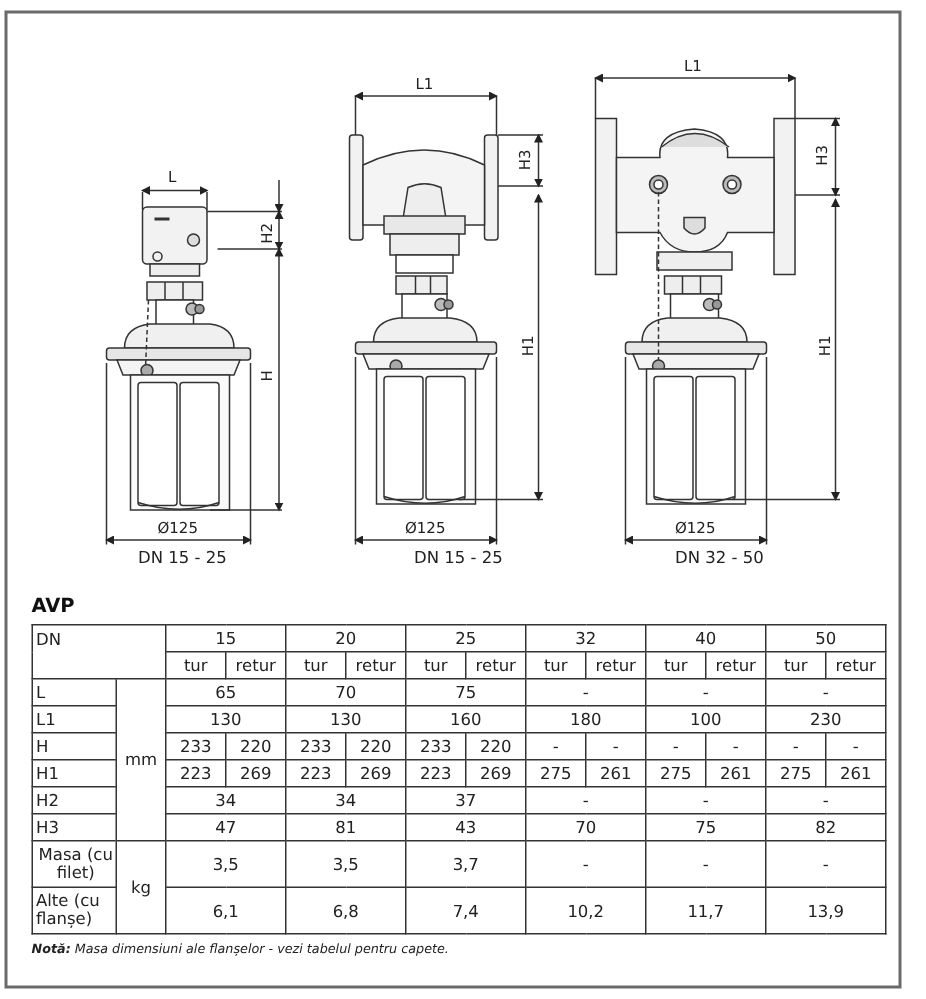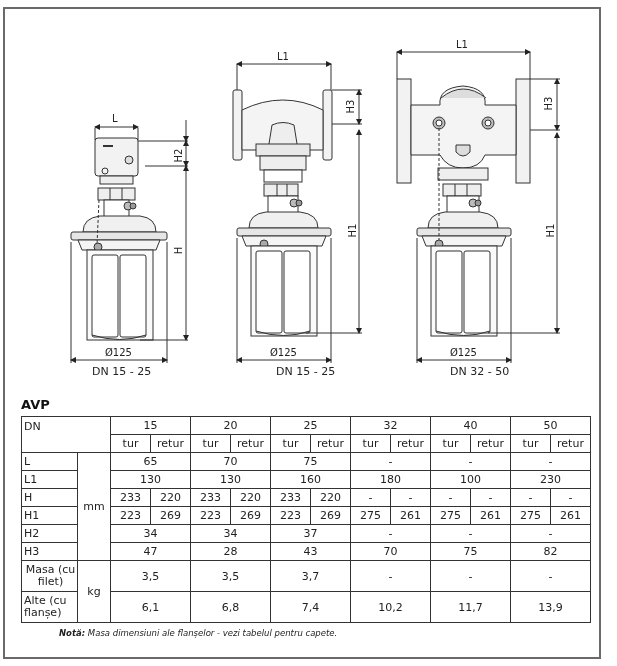--- a/index.html
+++ b/index.html
@@ -9,21 +9,21 @@
            border:2px solid #6a6a6a; border-right-width:2px; box-sizing:border-box; }
   .drawing { position:absolute; left:0; top:0; width:617px; height:400px; }
   .drawing svg { position:absolute; left:0; top:0; }
   .caption { position:absolute; font-size:11px; color:#222; }
   .title { position:absolute; left:21px; top:397px; font-weight:bold; font-size:13px; color:#111; }
   table.spec { position:absolute; left:21px; top:416px; border-collapse:collapse;
                font-size:11px; color:#222; }
   table.spec td { border:1px solid #333; text-align:center; padding:0; height:17px; line-height:15px; }
   table.spec td.lbl { text-align:left; padding-left:2px; }
   .note { position:absolute; left:21px; top:628px; font-size:8.5px; font-style:italic; color:#222; }
-  .note b { font-style:italic;margin-left:38px; }
+  .note b { font-style:italic; }
 </style>
 </head>
 <body>
 
 <div class="frame"></div>
 
 <div class="drawing">
   <svg width="617" height="400" viewBox="0 0 617 400">
     <defs>
       <marker id="arr" markerWidth="6" markerHeight="6" refX="5" refY="3" orient="auto">
@@ -275,21 +275,21 @@
     <td colspan="2">34</td>
     <td colspan="2">37</td>
     <td colspan="2">-</td>
     <td colspan="2">-</td>
     <td colspan="2">-</td>
   </tr>
 
   <tr>
     <td class="lbl">H3</td>
     <td colspan="2">47</td>
-    <td colspan="2">28</td>
+    <td colspan="2">81</td>
     <td colspan="2">43</td>
     <td colspan="2">70</td>
     <td colspan="2">75</td>
     <td colspan="2">82</td>
   </tr>
 
   <tr>
     <td class="lbl" style="height:30px;line-height:12px;text-align:center;">Masa (cu filet)</td>
     <td rowspan="2">kg</td>
     <td colspan="2">3,5</td>

